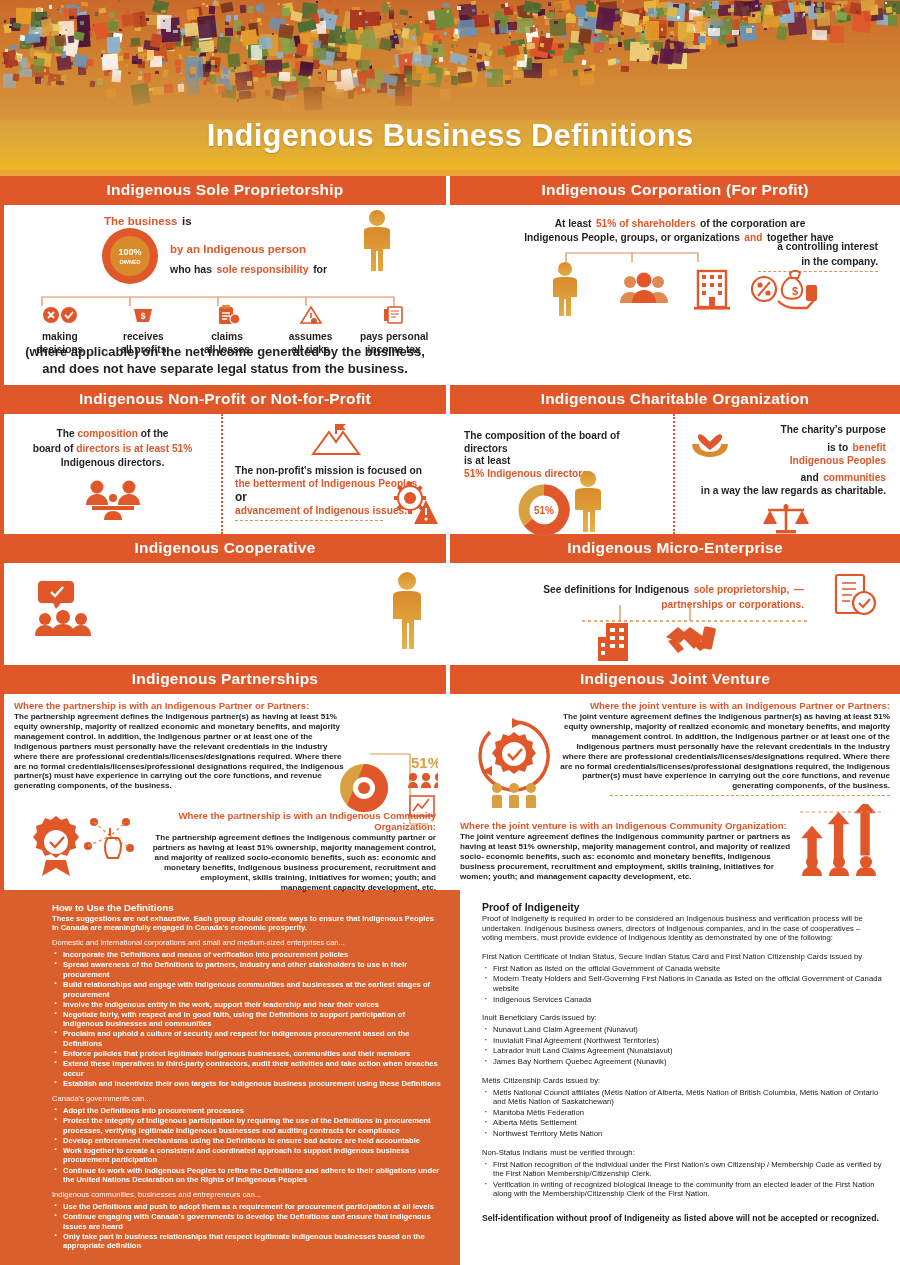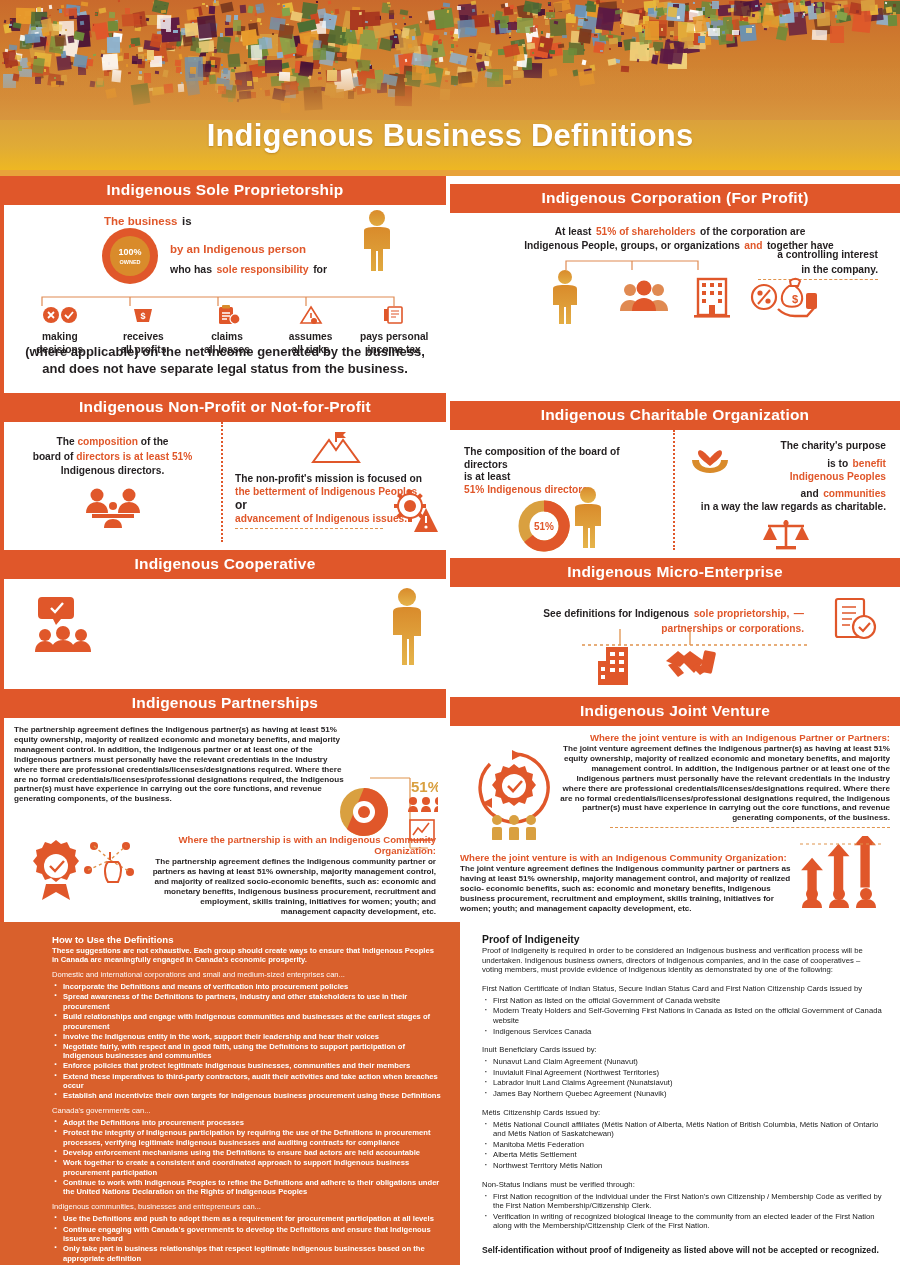--- a/index.html
+++ b/index.html
@@ -32,21 +32,21 @@
   .grid { display:flex; flex-wrap:wrap; width:900px; }
   .panel { width:450px; border-right:4px solid #ffffff; background:#fff; }
   .panel.right { border-right:none; }
   .band {
     background:#e0572a; color:#fff; text-align:center;
     font-size:15.5px; font-weight:bold; padding:5px 0 6px; letter-spacing:.2px;
   }
   .body { position:relative; padding:8px 10px; }
 
   .edge-l { border-left:4px solid #e0572a; }
-  .edge-r { border-right:4px solid #e0572a;margin-top:8px; }
+  .edge-r { border-right:4px solid #e0572a; }
 
   .row2 { display:flex; }
   .half { flex:1; position:relative; }
   .vdash { border-left:2px dotted #e0572a; }
 
   
   .tx { font-size:10.2px; line-height:12.6px; color:#231f20; font-weight:bold; }
   .tx.c { text-align:center; }
   .or { color:#e0572a; }
   .blk { color:#231f20; }
@@ -1462,20 +1462,21 @@
             <path d="M4 20 l10 12 6-4 -9-11z" fill="#e0572a"></path>
             <rect x="38" y="6" width="12" height="22" rx="2" fill="#e0572a" transform="rotate(12 44 17)"></rect>
           </svg>
         </div>
       </div>
     </div>
 
     <div class="panel edge-l">
       <div class="band">Indigenous Partnerships</div>
       <div class="body" style="height:196px; padding:6px 10px;">
+        <div class="hd-or">Where the partnership is with an Indigenous Partner or Partners:</div>
         <div class="tx" style="width:330px; font-size:8.1px; line-height:9.9px; margin-top:1px;">The partnership agreement defines the Indigenous partner(s) as having at least 51% equity ownership, majority of realized economic and monetary benefits, and majority management control. In addition, the Indigenous partner or at least one of the Indigenous partners must personally have the relevant credentials in the industry where there are professional credentials/licenses/designations required.  Where there are no formal credentials/licenses/professional designations required, the Indigenous partner(s) must have experience in carrying out the core functions, and revenue generating components, of the business.</div>
         <div class="abs" style="right:8px; top:52px;">
           <svg width="104" height="86" viewBox="0 0 104 86">
             <path d="M36 8 h40 M76 8 v70 M76 78 h18" stroke="#e0934d" stroke-width="1.2" fill="none" stroke-dasharray="0"></path>
             <circle cx="30" cy="42" r="24" fill="#d9a040"></circle>
             <path d="M30 18 A24 24 0 1 1 13 59 Z" fill="#e0572a"></path>
             <circle cx="30" cy="42" r="11" fill="#fff"></circle>
             <circle cx="30" cy="42" r="6" fill="#e0572a"></circle>
             <text x="92" y="22" text-anchor="middle" font-size="15" font-weight="bold" fill="#d9a040" font-family="Liberation Sans, sans-serif">51%</text>
             <g fill="#e0572a" transform="translate(74,26)">
@@ -1574,20 +1575,21 @@
     <div class="bl">
       <h3>How to Use the Definitions</h3>
       <p>These suggestions are not exhaustive. Each group should create ways to ensure that Indigenous Peoples in Canada are meaningfully engaged in Canada's economic prosperity.</p>
       <p class="lead">Domestic and international corporations and small and medium-sized enterprises can...</p>
       <ul>
           <li>Incorporate the Definitions and means of verification into procurement policies</li>
           <li>Spread awareness of the Definitions to partners, industry and other stakeholders to use in their procurement</li>
           <li>Build relationships and engage with Indigenous communities and businesses at the earliest stages of procurement</li>
           <li>Involve the Indigenous entity in the work, support their leadership and hear their voices</li>
           <li>Negotiate fairly, with respect and in good faith, using the Definitions to support participation of Indigenous businesses and communities</li>
+          <li>Proclaim and uphold a culture of security and respect for Indigenous procurement based on the Definitions</li>
           <li>Enforce policies that protect legitimate Indigenous businesses, communities and their members</li>
           <li>Extend these imperatives to third-party contractors, audit their activities and take action when breaches occur</li>
           <li>Establish and incentivize their own targets for Indigenous business procurement using these Definitions</li>
         </ul>
       <p class="lead">Canada's governments can...</p>
       <ul>
           <li>Adopt the Definitions into procurement processes</li>
           <li>Protect the integrity of Indigenous participation by requiring the use of the Definitions in procurement processes, verifying legitimate Indigenous businesses and auditing contracts for compliance</li>
           <li>Develop enforcement mechanisms using the Definitions to ensure bad actors are held accountable</li>
           <li>Work together to create a consistent and coordinated approach to support Indigenous business procurement participation</li>

